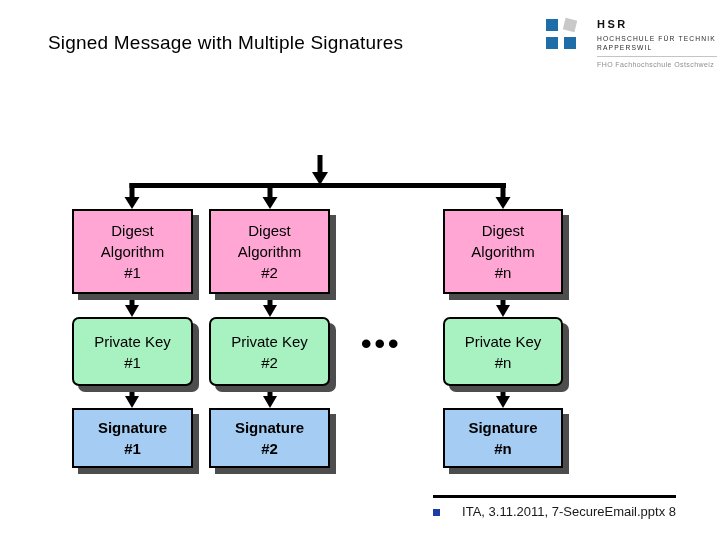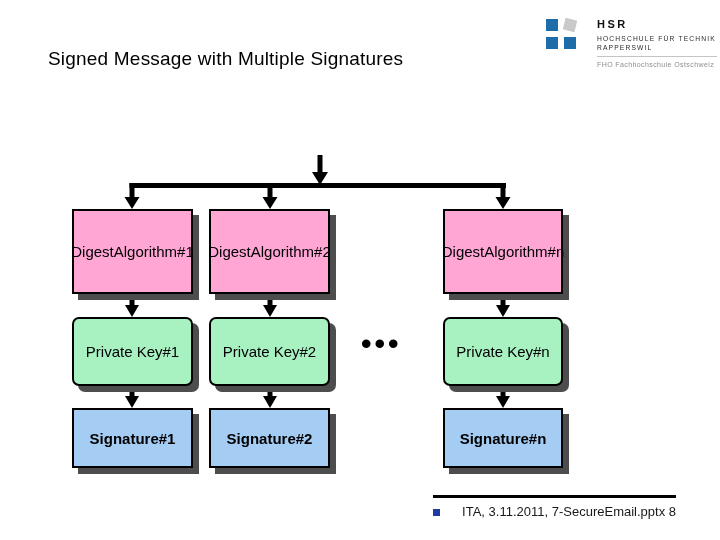--- a/index.html
+++ b/index.html
@@ -3,39 +3,39 @@
 <meta charset="utf-8">
 <style>
   * { margin:0; padding:0; box-sizing:border-box; }
   html,body { background:#e8e8e8; }
   .slide {
     position:relative; width:720px; height:540px; background:#ffffff;
     font-family:"Liberation Sans", sans-serif; overflow:hidden;
     margin:0 auto;
   }
   .title {
-    position:absolute; left:48px; top:48px; font-size:19px; color:#000;
+    position:absolute; left:48px; top:32px; font-size:19px; color:#000;
     letter-spacing:0.2px; white-space:nowrap;
   }
   
   .logo { position:absolute; left:546px; top:19px; width:172px; }
   .logo .sq { position:absolute; width:12px; height:12px; background:var(--logo_blue); }
   .logo .sq.tl { left:0; top:0; }
   .logo .sq.tr { left:18px; top:0; background:var(--logo_gray); transform:rotate(14deg); }
   .logo .sq.bl { left:0; top:18px; }
   .logo .sq.br { left:18px; top:18px; }
   .logo .txt { position:absolute; left:51px; top:-3px; width:121px; }
   .logo .acronym { font-size:11px; font-weight:bold; letter-spacing:2.5px; color:#111; line-height:17px; }
   .logo .l1 { font-size:6.7px; letter-spacing:1.15px; color:#2b2b2b; margin-top:2px; white-space:nowrap; }
   .logo .l2 { font-size:6.7px; letter-spacing:1.15px; color:#2b2b2b; margin-top:2px; white-space:nowrap; }
   .logo .divider { height:1px; background:var(--divider_gray); margin-top:5px; width:120px; }
   .logo .sub { font-size:7px; letter-spacing:0.4px; color:#8e8e8e; margin-top:4px; white-space:nowrap; }
   
   .box {
-    position:absolute; border:2px solid #000; display:flex; flex-direction:row;
+    position:absolute; border:2px solid #000; display:flex; flex-direction:column;
     align-items:center; justify-content:center; text-align:center;
     font-size:15px; line-height:21px; color:#000;
     box-shadow:6px 6px 0 var(--shadow);
   }
   .box span { display:block; }
   .root-box {
     left:72px; top:104px; width:496px; height:51px; background:var(--yellow);
     box-shadow:7px 7px 0 var(--shadow); flex-direction:row;
   }
   .pink  { background:var(--pink); }

